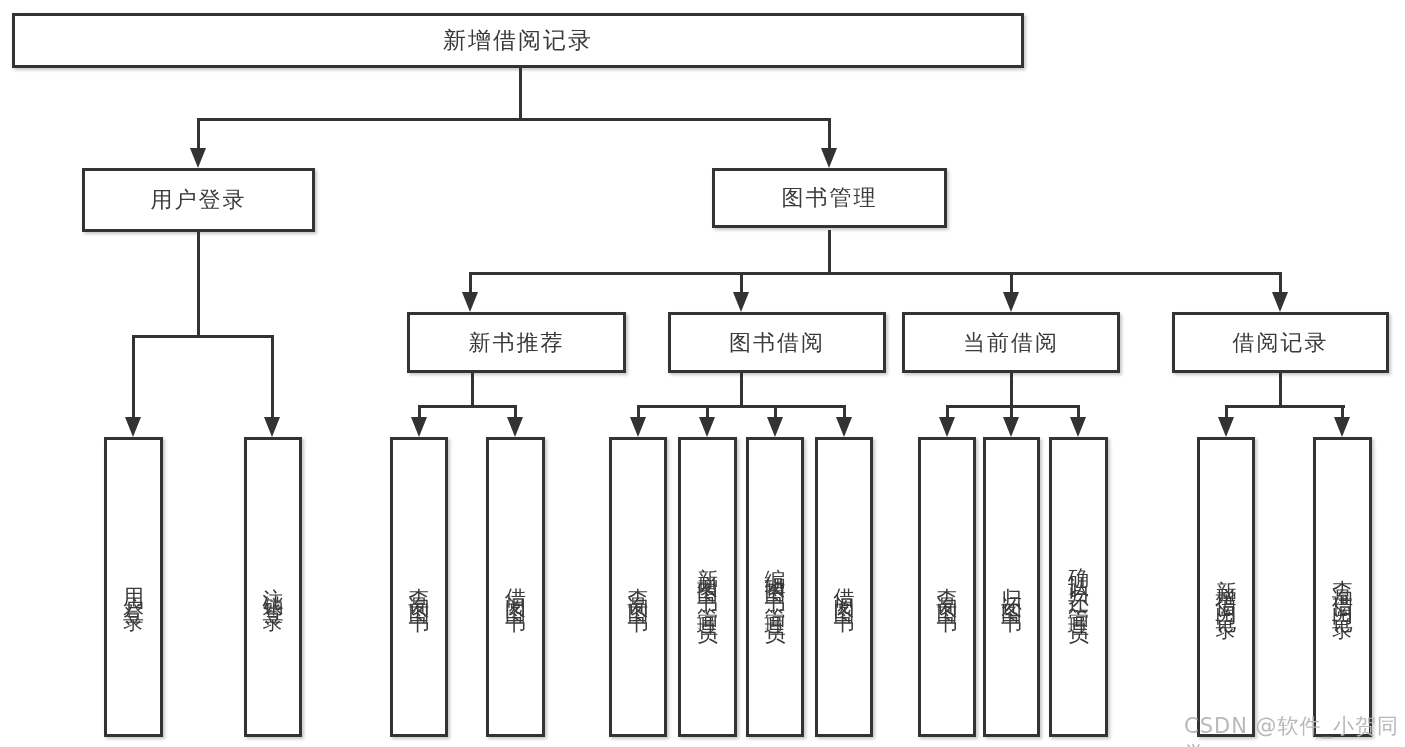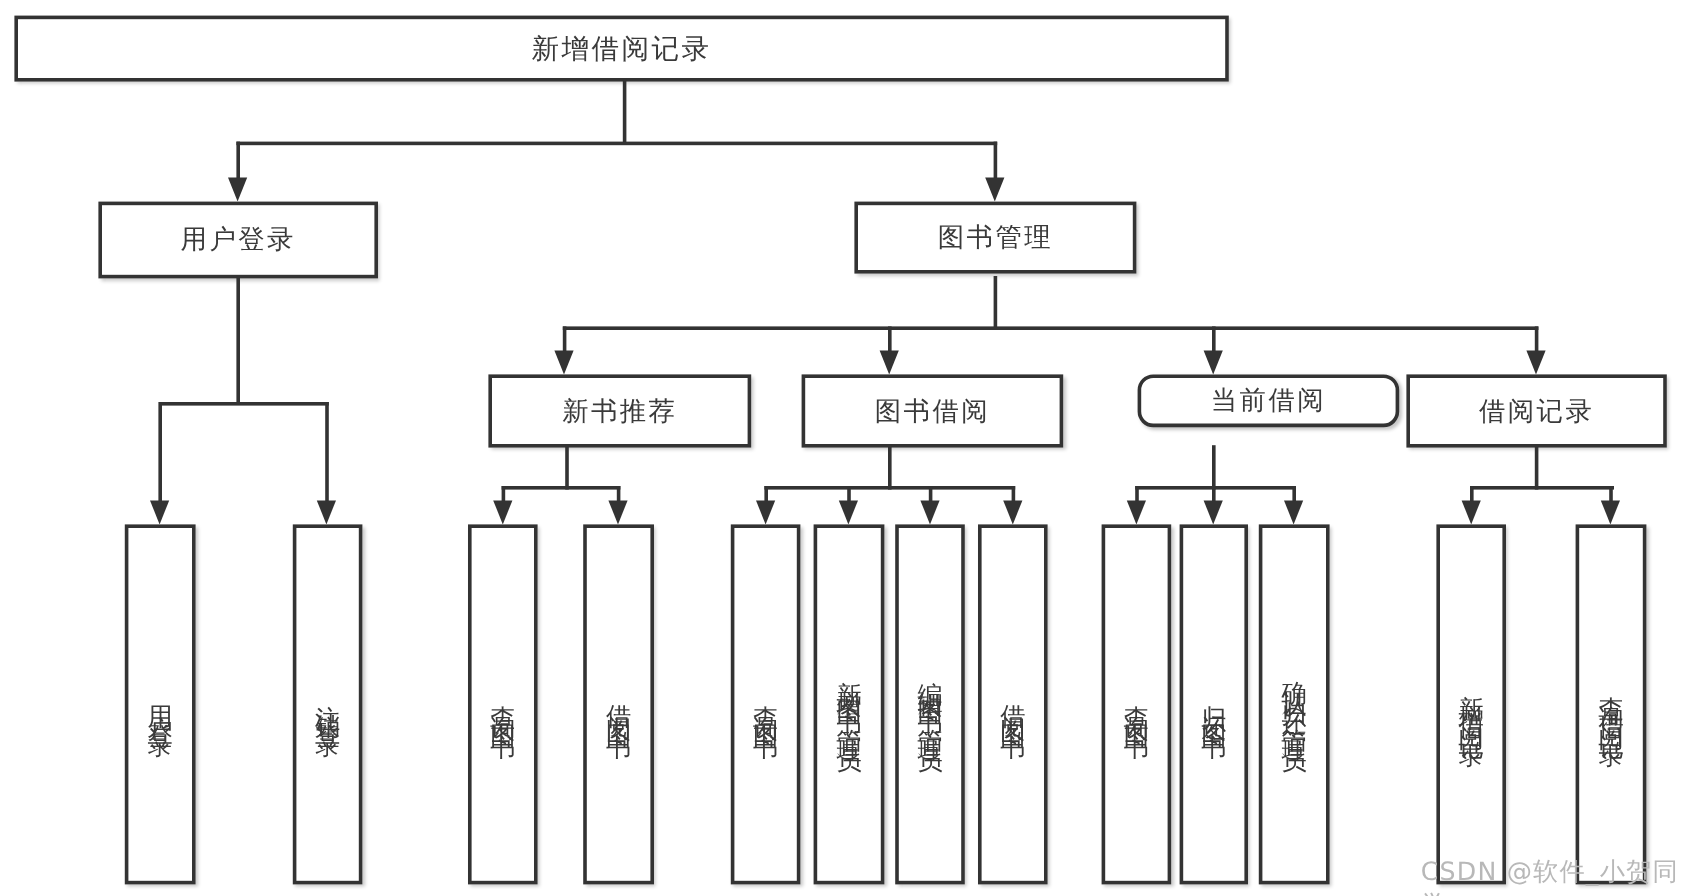--- a/index.html
+++ b/index.html
@@ -86,21 +86,21 @@
   <div class="tri" style="left:462px; top:292px;"></div>
   <div class="ln" style="left:740px; top:272px; width:3px; height:24px;"></div>
   <div class="tri" style="left:733px; top:292px;"></div>
   <div class="ln" style="left:1010px; top:272px; width:3px; height:24px;"></div>
   <div class="tri" style="left:1003px; top:292px;"></div>
   <div class="ln" style="left:1279px; top:272px; width:3px; height:24px;"></div>
   <div class="tri" style="left:1272px; top:292px;"></div>
 
   <div class="box" style="left:363px; top:312px; width:219px; height:61px;margin-left:44px;">新书推荐</div>
   <div class="box" style="left:668px; top:312px; width:218px; height:61px;">图书借阅</div>
-  <div class="box" style="left:948px; top:312px; width:218px; height:44px;border-radius:13px;">当前借阅</div>
+  <div class="box" style="left:902px; top:312px; width:218px; height:61px;">当前借阅</div>
   <div class="box" style="left:1172px; top:312px; width:217px; height:61px;">借阅记录</div>
 
   <div class="ln" style="left:471px; top:371px; width:3px; height:37px;"></div>
   <div class="ln" style="left:418px; top:405px; width:99px; height:3px;"></div>
   <div class="ln" style="left:418px; top:405px; width:3px; height:14px;"></div>
   <div class="tri" style="left:411px; top:417px;"></div>
   <div class="ln" style="left:514px; top:405px; width:3px; height:14px;"></div>
   <div class="tri" style="left:507px; top:417px;"></div>
 
   <div class="ln" style="left:740px; top:371px; width:3px; height:37px;"></div>

